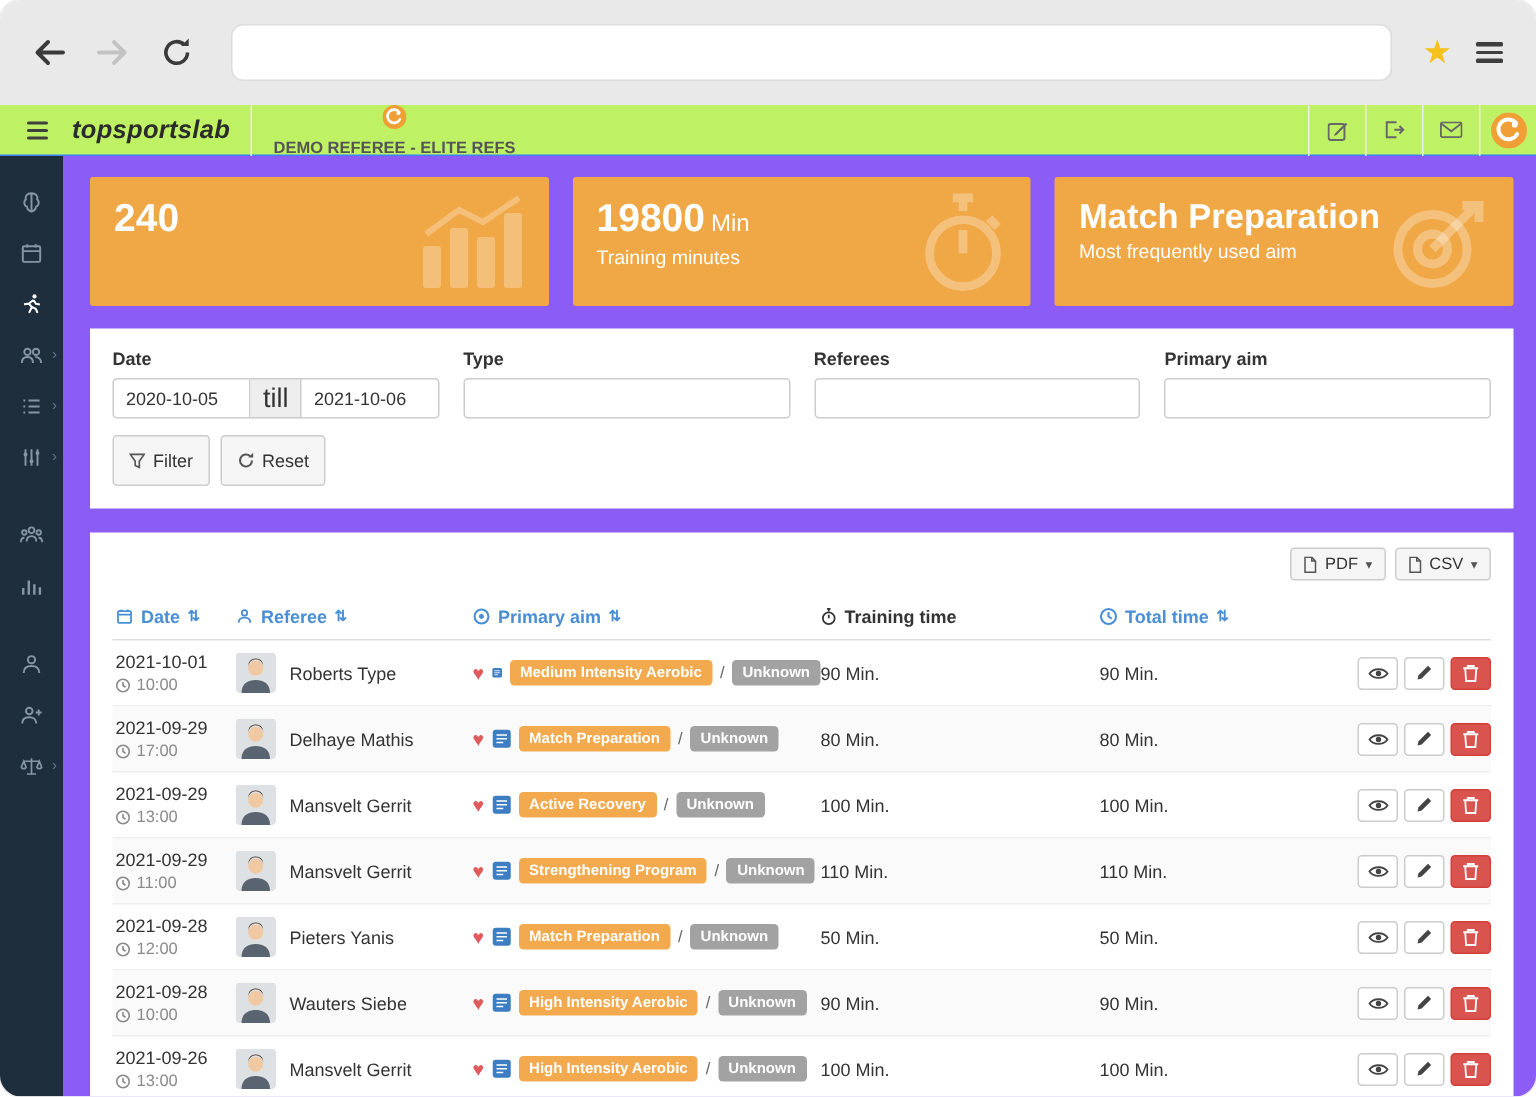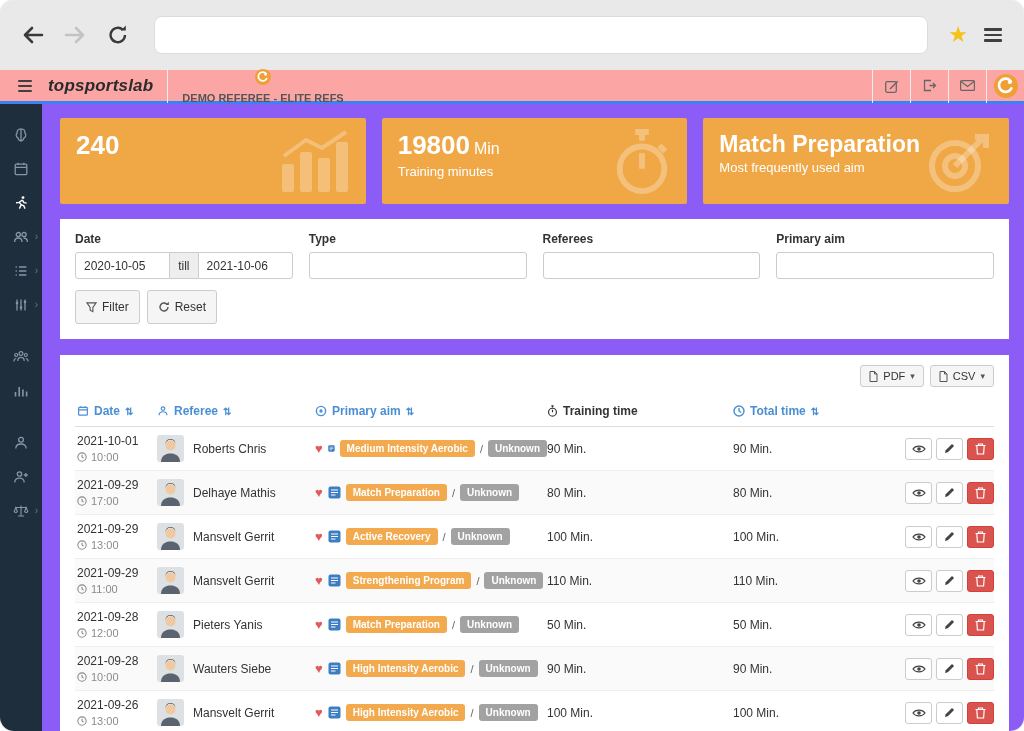--- a/index.html
+++ b/index.html
@@ -10,21 +10,21 @@
   
   .browser-bar { height:70px; background:#e9e9ea; display:flex; align-items:center; padding:0 18px; gap:12px; }
   .nav-btn { background:none; border:none; padding:4px; cursor:pointer; display:flex; align-items:center; }
   .url-field { flex:1; height:38px; background:#fff; border:1px solid #dcdcdc; border-radius:8px;
                margin:0 8px; padding:0 14px; font-size:13px; color:#333; outline:none; }
   .star { font-size:22px; color:#f5c21c; line-height:1; cursor:pointer; }
   .hamburger { display:inline-flex; flex-direction:column; gap:3px; cursor:pointer; padding:4px; border:none; background:none; }
   .hamburger i { display:block; width:18px; height:2.4px; background:#3f3f3f; border-radius:1px; }
 
   
-  .app-header { height:34px; background:#fca5a5; border-bottom:3px solid #3b82f6; display:flex; align-items:center; }
+  .app-header { height:34px; background:#bef264; border-bottom:1px solid #3b82f6; display:flex; align-items:center; }
   .app-header .hamburger i { width:14px; height:2px; }
   .hd-menu { margin:0 12px 0 14px; }
   .logo { font-size:17px; font-weight:bold; font-style:italic; color:#2b2b2b; letter-spacing:.2px; padding-right:14px; }
   .hd-sep { width:1px; height:34px; background:#eee; }
   .team-select { display:flex; align-items:center; gap:7px; padding:0 14px; height:34px; cursor:pointer;flex-direction:column; }
   .team-select .label { font-size:11px; font-weight:bold; color:#555; }
   .team-select .caret { font-size:10px; color:#555; }
   .hd-right { margin-left:auto; display:flex; align-items:center; height:34px; }
   .hd-ic-btn { width:38px; height:34px; display:flex; align-items:center; justify-content:center;
                background:none; border:none; border-left:1px solid #eee; cursor:pointer; }
@@ -57,21 +57,21 @@
   .f-row { display:flex; gap:16px; }
   .f-col { flex:1; min-width:0; }
   .f-label { display:block; font-size:12px; font-weight:bold; color:#333; margin-bottom:6px; }
   .tinput { width:100%; height:27px; border:1px solid #ccc; border-radius:3px; padding:0 8px;
             font-size:12px; color:#333; outline:none; background:#fff; }
   .date-group { display:flex; }
   .date-group .tinput { border-radius:0; flex:1; min-width:0; }
   .date-group .tinput:first-child { border-radius:3px 0 0 3px; }
   .date-group .tinput:last-child { border-radius:0 3px 3px 0; }
   .addon { background:#eee; border-top:1px solid #ccc; border-bottom:1px solid #ccc; padding:0 8px;
-           font-size:12px; color:#333; display:flex; align-items:center; flex:none; }
+           font-size:18px; color:#333; display:flex; align-items:center; flex:none; }
   .btn-row { margin-top:11px; display:flex; gap:7px; }
   .btn { height:34px; padding:0 10px; font-size:12px; color:#333; background:#f5f5f5; border:1px solid #ccc;
          border-radius:3px; display:inline-flex; align-items:center; gap:5px; cursor:pointer; }
 
   
   .table-panel { padding:10px 15px 0; height:400px; overflow:hidden; }
   .export-row { display:flex; justify-content:flex-end; gap:6px; margin-bottom:12px; }
   .btn-xs { height:22px; padding:0 8px; font-size:11px; }
   .btn .caret { font-size:9px; color:#555; }
 
@@ -426,21 +426,21 @@
     </div>
     <div class="c-ref">
       <span class="avatar">
         <svg width="27" height="27" viewBox="0 0 27 27">
                     <rect width="27" height="27" fill="#dde1e4"></rect>
                     <circle cx="13.5" cy="10.5" r="5" fill="#f0c9a2"></circle>
                     <path d="M8.5 9.5 a5 5 0 0 1 10 0 c0-3-1.2-5.5-5-5.5 s-5 2.5-5 5.5" fill="#42342a"></path>
                     <path d="M4 27 c0-6 4.2-8.6 9.5-8.6 S23 21 23 27 Z" fill="#5a6470"></path>
                   </svg>
       </span>
-      <span class="rname">Roberts Chris</span>
+      <span class="rname">Roberts Type</span>
     </div>
     <div class="c-aim">
       <span class="heart">♥</span>
       <svg width="13" height="13" viewBox="0 0 13 13">
                   <rect x="0.5" y="0.5" width="12" height="12" rx="2" fill="#3d7dc1"></rect>
                   <path d="M3 4 h7 M3 6.5 h7 M3 9 h4.5" stroke="#fff" stroke-width="1.1"></path>
                 </svg>
       <span class="badge b-orange">Medium Intensity Aerobic</span>
       <span class="slash">/</span>
       <span class="badge b-gray">Unknown</span>

